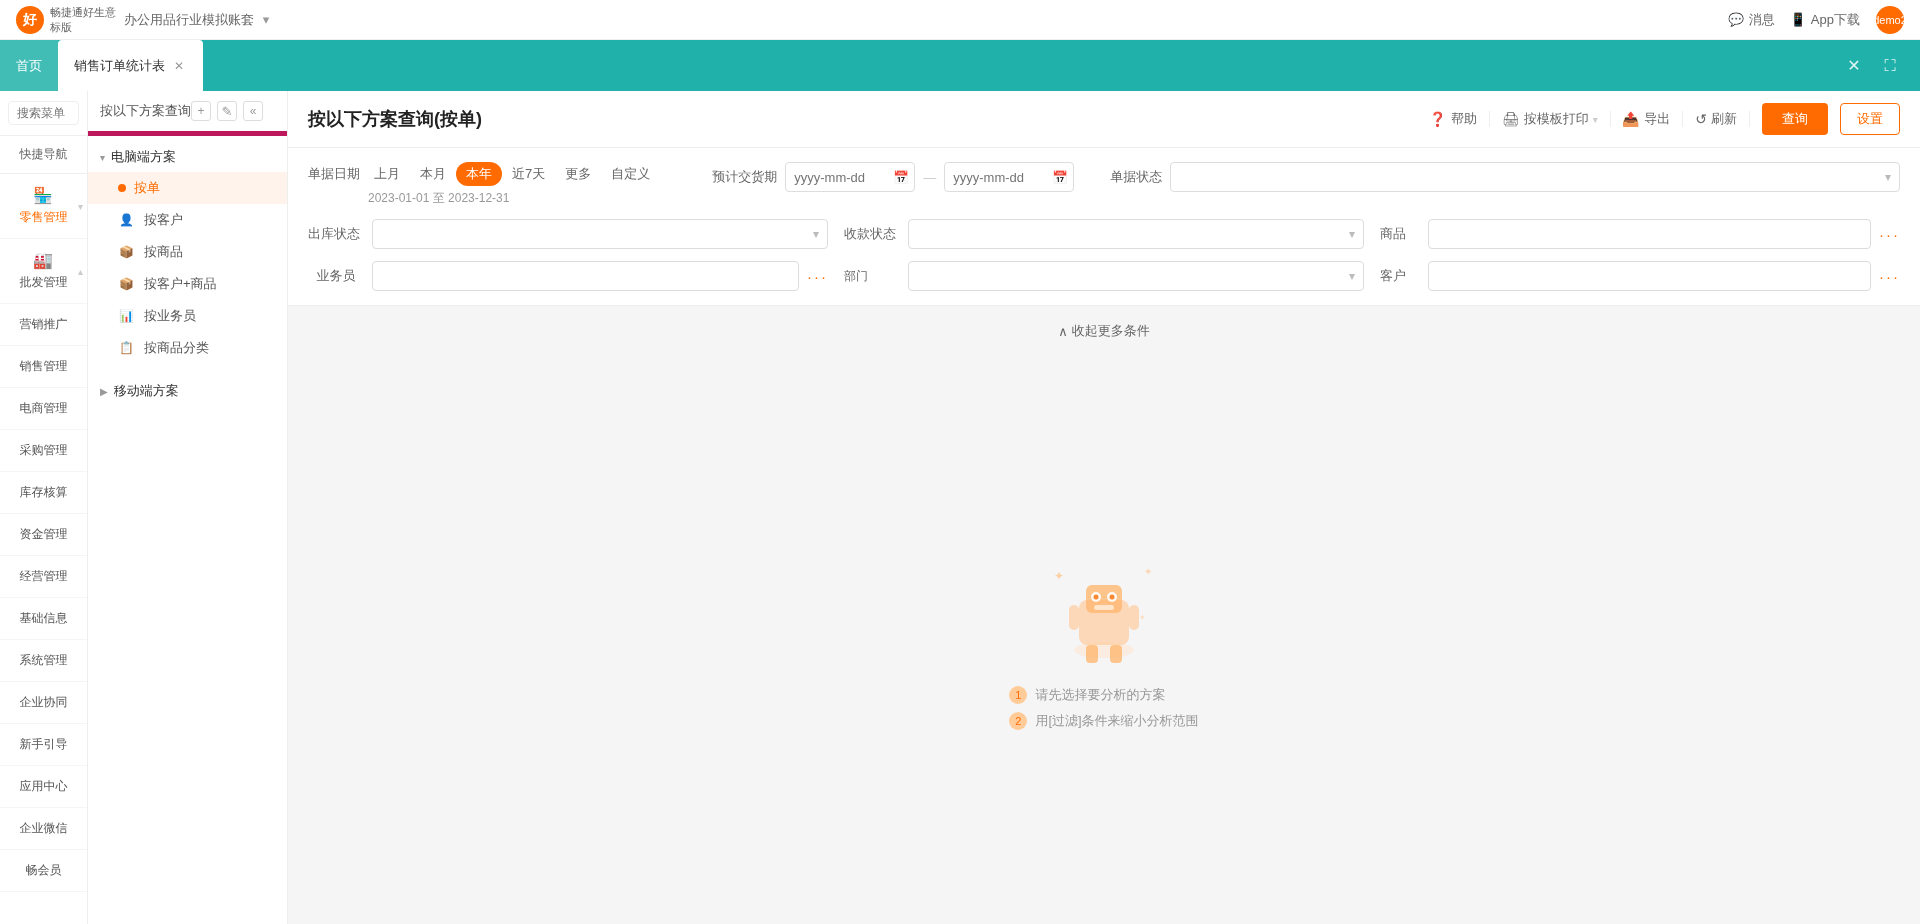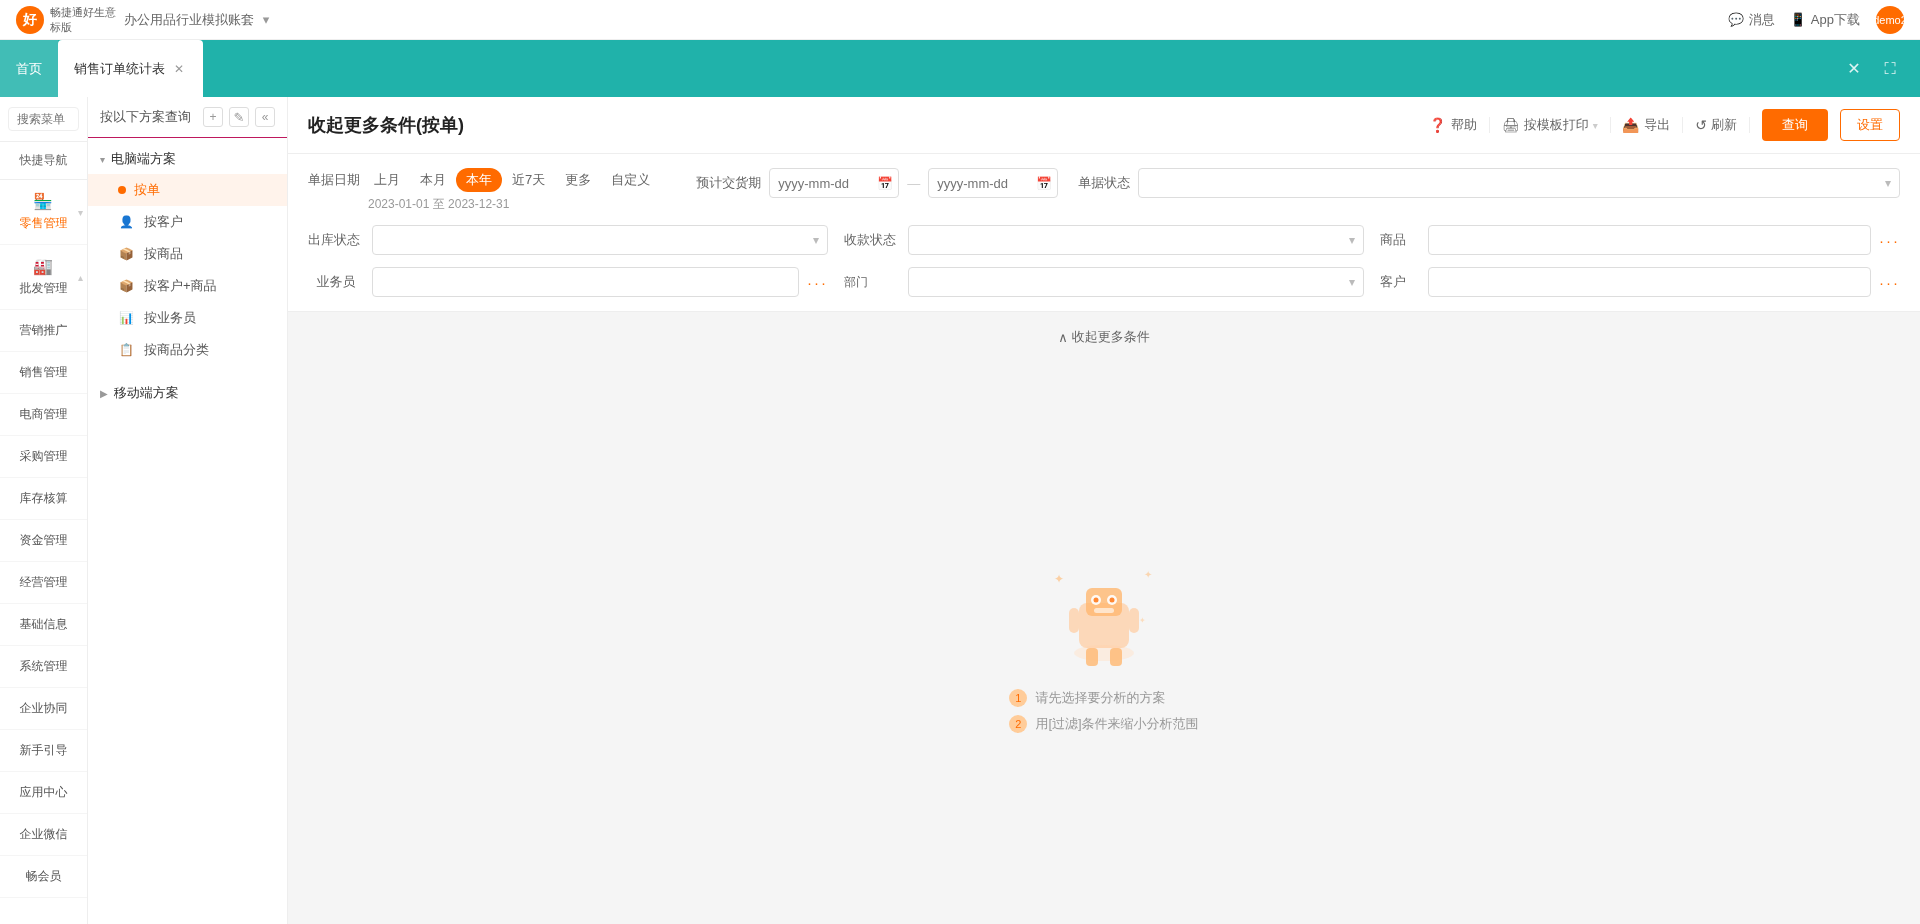--- a/index.html
+++ b/index.html
@@ -22,21 +22,21 @@
     .logo-text { font-size: 11px; color: #666; line-height: 1.3; }
     .breadcrumb-area { display: flex; align-items: center; gap: 4px; color: #666; font-size: 13px; }
     .breadcrumb-dropdown { width: 16px; height: 16px; display: flex; align-items: center; justify-content: center; cursor: pointer; color: #999; }
     .top-header-right { display: flex; align-items: center; gap: 16px; }
     .header-btn { display: flex; align-items: center; gap: 4px; color: #666; cursor: pointer; font-size: 13px; }
     .avatar { width: 28px; height: 28px; border-radius: 50%; background: #ff6b00; display: flex; align-items: center; justify-content: center; color: #fff; font-size: 12px; overflow: hidden; }
 
     
     .tab-bar {
       background: #20b2aa;
-      height: 57px;
+      height: 51px;
       display: flex;
       align-items: center;
       padding: 0 0 0 0;
       flex-shrink: 0;
       position: relative;
     }
     .tab-item {
       height: 100%;
       display: flex;
       align-items: center;
@@ -102,22 +102,21 @@
       width: 200px;
       background: #fff;
       border-right: 1px solid #eee;
       flex-shrink: 0;
       overflow-y: auto;
     }
     .left-panel-header {
       padding: 10px 12px;
       display: flex;
       align-items: center;
-      justify-content: space-between;
-      border-bottom: 1px solid #be185d;
+      border-bottom: 5px solid #be185d;
       font-size: 13px;
       color: #555;
     }
     .left-panel-actions { display: flex; gap: 6px; }
     .panel-icon-btn { width: 20px; height: 20px; display: flex; align-items: center; justify-content: center; cursor: pointer; color: #999; border: 1px solid #ddd; border-radius: 3px; font-size: 12px; }
     .scheme-group { padding: 6px 0; }
     .scheme-group-header {
       padding: 6px 12px;
       display: flex;
       align-items: center;
@@ -378,21 +377,21 @@
         <div class="scheme-group-header">
           <span class="scheme-group-arrow">▶</span>
           <span>移动端方案</span>
         </div>
       </div>
     </div>
 
     <div class="right-content">
 
       <div class="page-title-bar" style="position:relative;">
-        <div class="page-title">收起更多条件(按单)</div>
+        <div class="page-title">按以下方案查询(按单)</div>
         <div class="page-title-actions">
           <div class="title-action-btn">
             <span class="btn-icon">❓</span>
             <span>帮助</span>
           </div>
           <div class="divider-v"></div>
           <div class="title-action-btn">
             <span class="btn-icon">🖨</span>
             <span>按模板打印</span>
             <span style="font-size:10px;color:#ccc;">▾</span>
@@ -408,21 +407,21 @@
             <span>刷新</span>
           </div>
           <div class="divider-v"></div>
           <button class="query-btn">查询</button>
           <button class="setting-btn">设置</button>
         </div>
       </div>
 
       <div class="filter-inner">
 
-        <div style="display:flex; align-items:flex-start; margin-bottom:12px;">
+        <div style="display:flex; align-items:flex-start; gap:16px; margin-bottom:12px;">
 
           <div style="display:flex; flex-direction:column; gap:4px;">
             <div style="display:flex; align-items:center; gap:4px;">
               <span style="color:#666;font-size:13px;white-space:nowrap;">单据日期</span>
               <div style="display:flex; gap:0px; align-items:center;">
                 <span class="date-quick-btn">上月</span>
                 <span class="date-quick-btn">本月</span>
                 <span class="date-quick-btn active">本年</span>
                 <span class="date-quick-btn">近7天</span>
                 <span class="date-quick-btn">更多</span>

